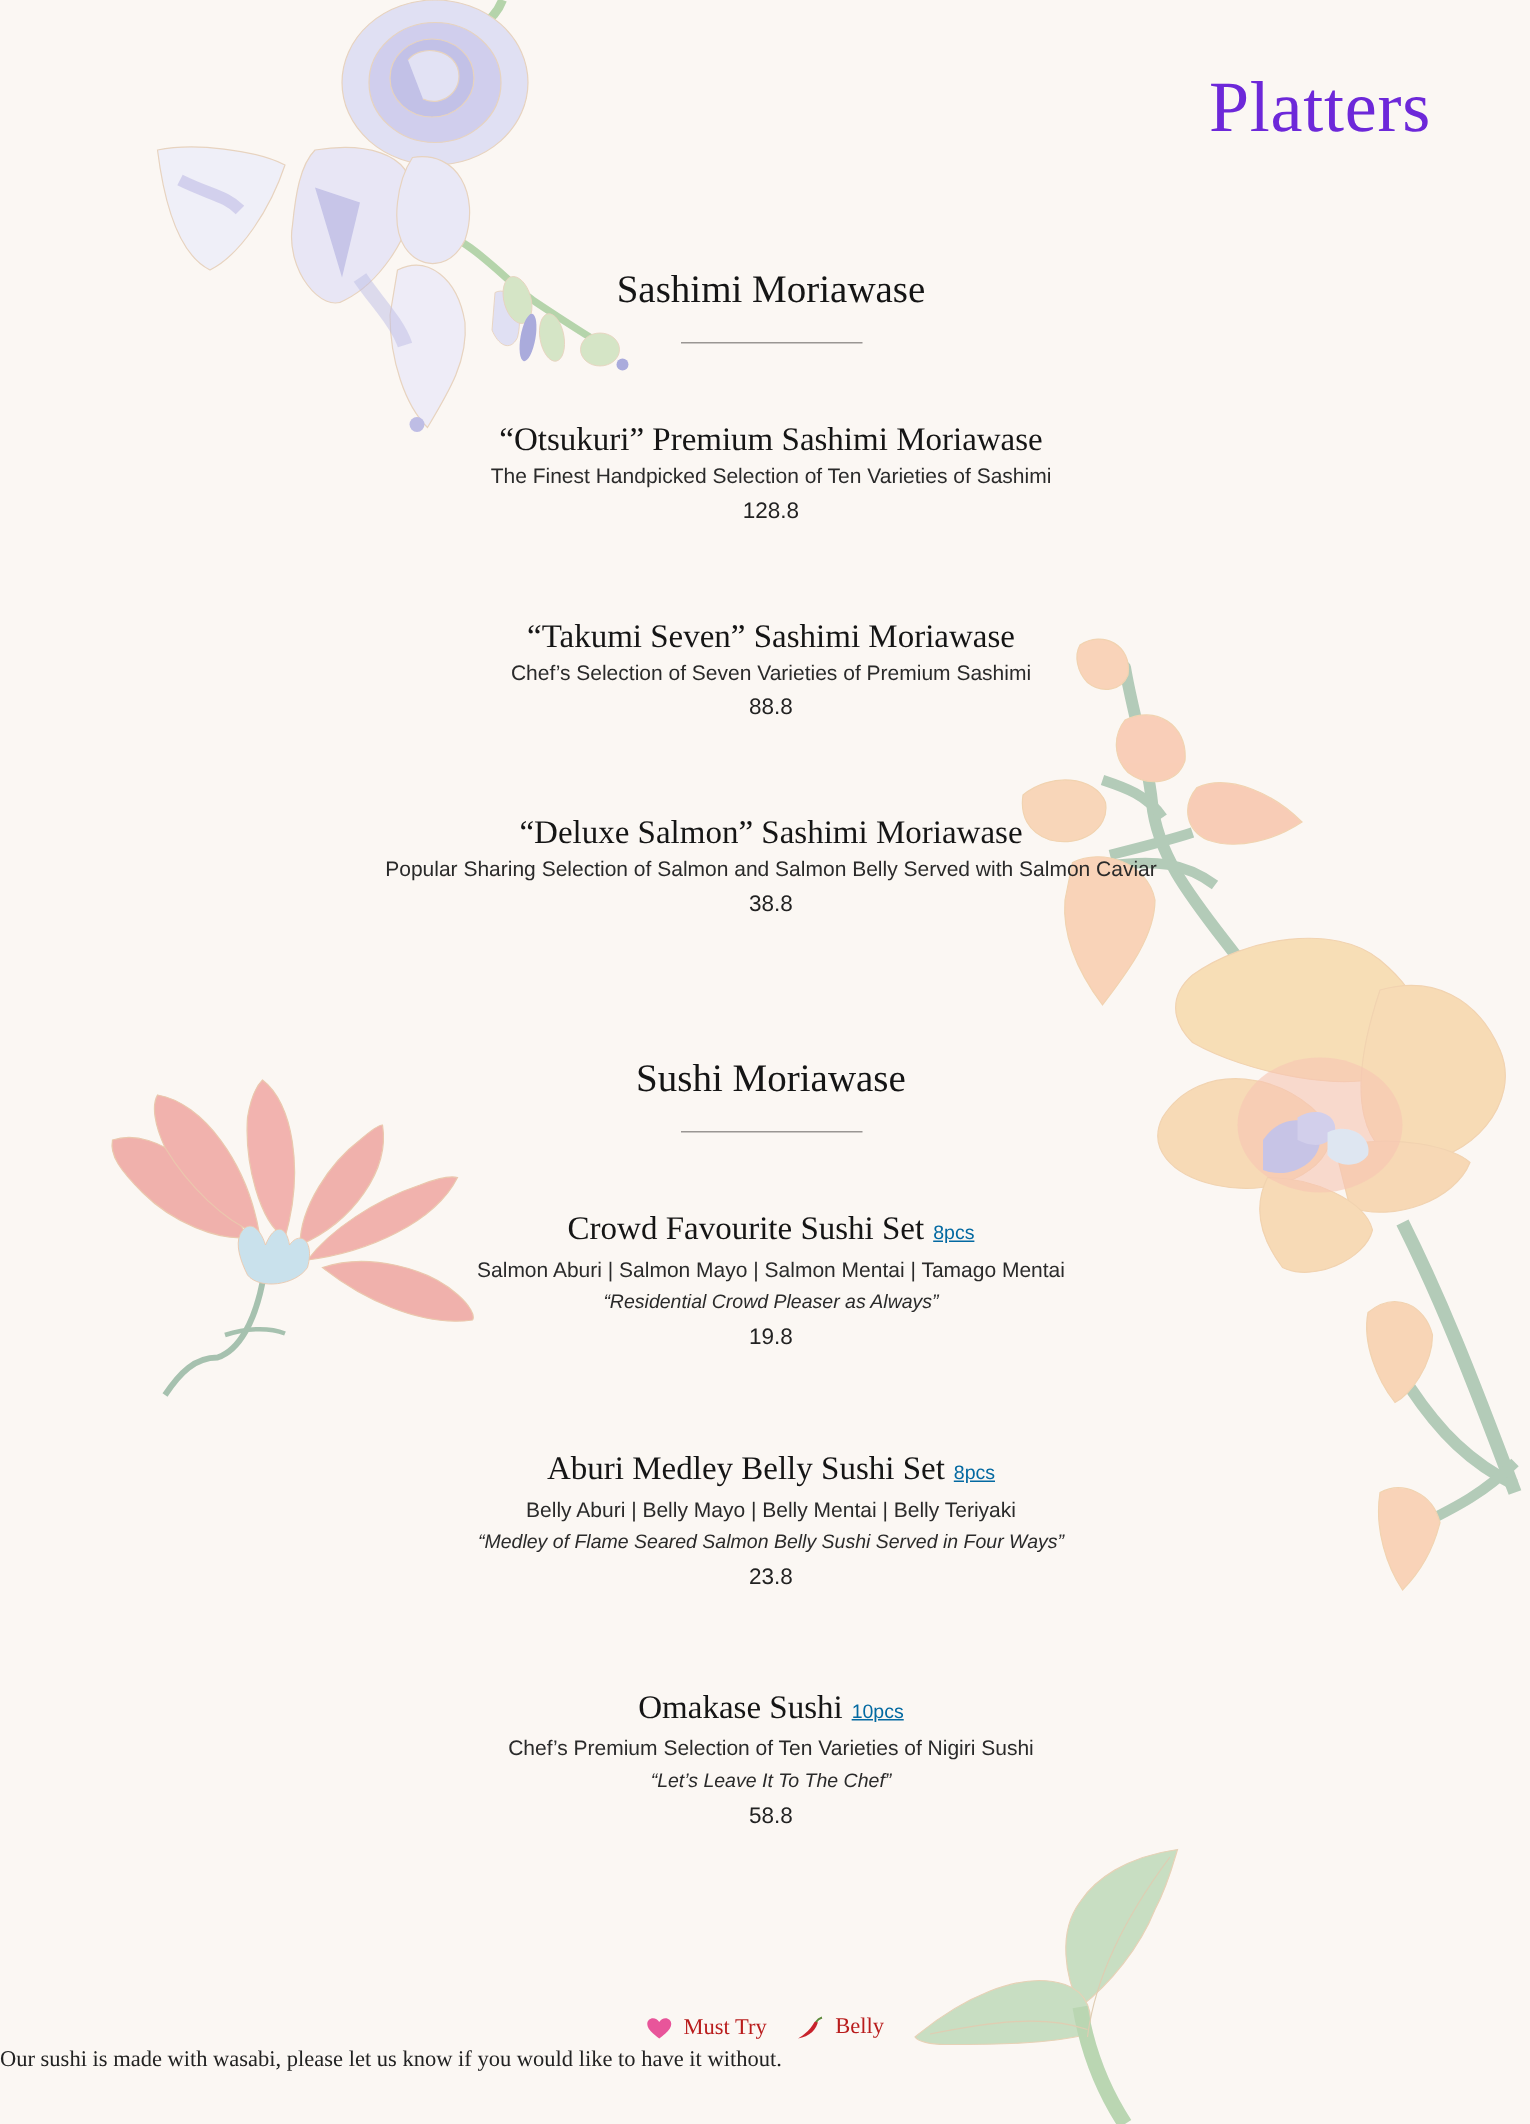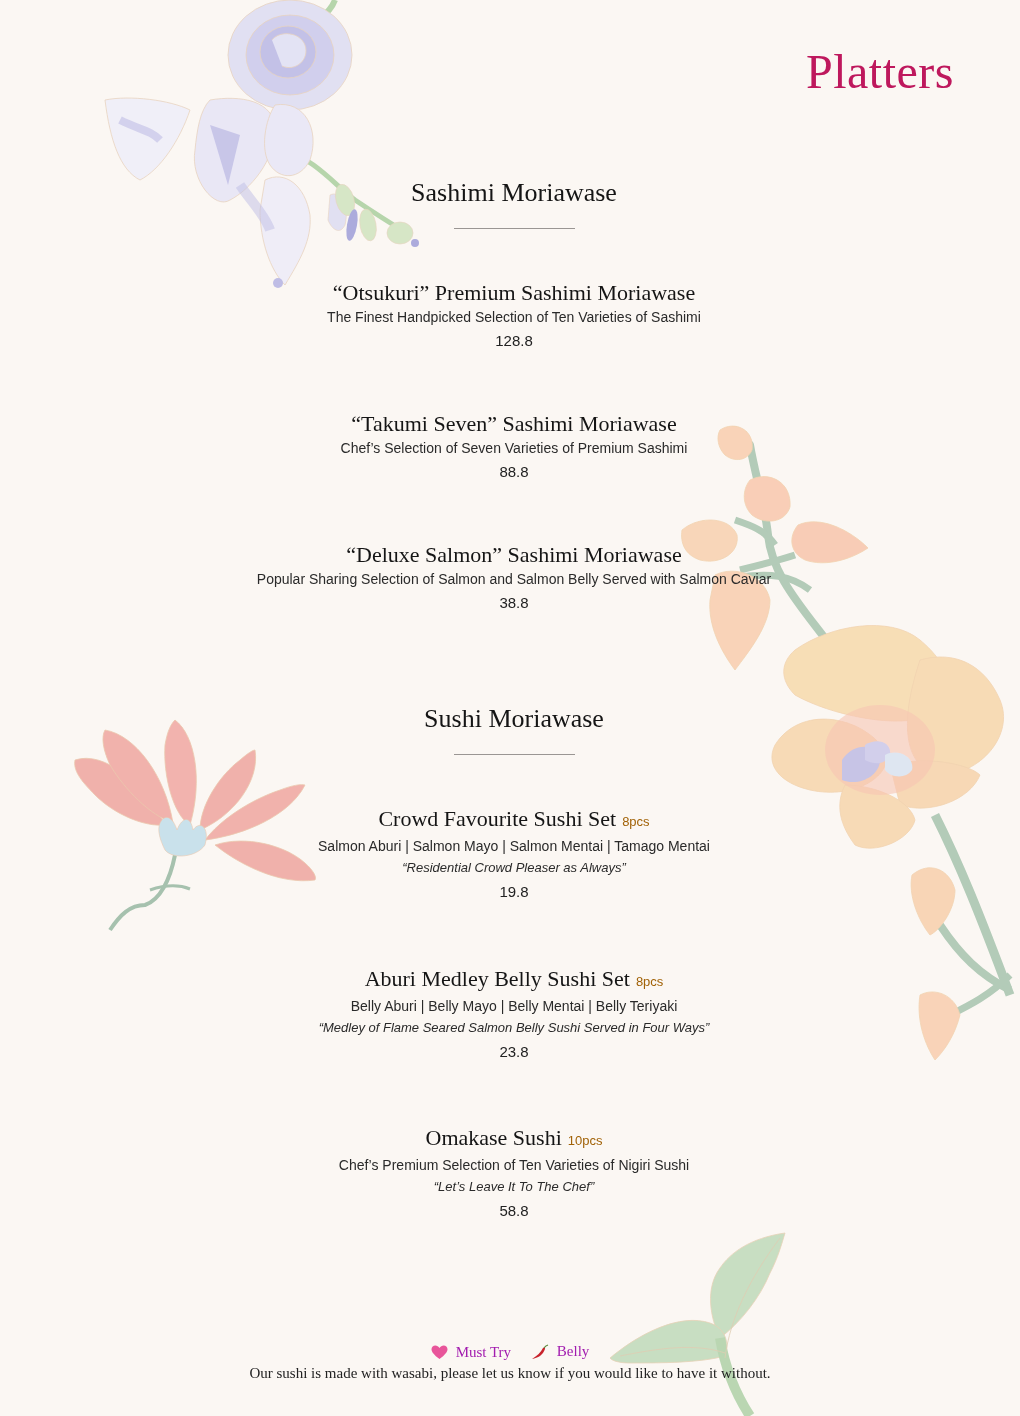--- a/index.html
+++ b/index.html
@@ -10,65 +10,66 @@
     overflow: hidden;
     color: #1a1a1a;
   }
 
   .deco { position: absolute; pointer-events: none; }
 
   .page-title {
     position: absolute; right: 66px; top: 44px;
     font-family: "Liberation Serif", serif;
     font-size: 48px; font-weight: 400; margin: 0; letter-spacing: 0.5px;
-    color: #be185d;
+    color: #6d28d9;
   }
 
   .section-title {
     position: absolute; left: 0; width: 1028px; text-align: center;
     font-family: "Liberation Serif", serif; font-size: 26px; font-weight: 400; margin: 0;
     color: #151515;
   }
   .divider {
     position: absolute; left: 454px; width: 121px; height: 0;
     border-top: 1.5px solid #9a9693;
   }
 
   .item {
     position: absolute; left: 0; width: 1028px; text-align: center;
   }
   .item-name {
     font-family: "Liberation Serif", serif; font-size: 22px; line-height: 26px;
     color: #151515; display: block;
   }
   .item-pcs {
-    font-family: "Liberation Sans", sans-serif; font-size: 13px; color: #a16207;
+    font-family: "Liberation Sans", sans-serif; font-size: 13px; color: #0369a1;
     margin-left: 6px;
+    text-decoration: underline;
   }
   .item-desc {
     font-family: "Liberation Sans", sans-serif; font-size: 14px; line-height: 22px;
     color: #2a2a2a; display: block; margin-top: 0px;
   }
   .item-quote {
     font-family: "Liberation Sans", sans-serif; font-size: 13px; line-height: 22px;
     font-style: italic; color: #2a2a2a; display: block;
   }
   .item-price {
     font-family: "Liberation Sans", sans-serif; font-size: 15px; line-height: 24px;
     color: #222; display: block; margin-top: 1px;
   }
 
   .legend {
     position: absolute; left: 0; width: 1020px; top: 1343px; text-align: center;
-    font-family: "Liberation Serif", serif; font-size: 15px; color: #a21caf;
+    font-family: "Liberation Serif", serif; font-size: 15px; color: #b91c1c;
   }
   .legend .li { display: inline-flex; align-items: center; margin: 0 8px; }
   .legend svg { margin-right: 8px; }
   .note {
-    position: absolute; left: 0; width: 1020px; top: 1365px; text-align: center;
+    position: absolute; left: 0; width: 1020px; top: 1365px; text-align: left;
     font-family: "Liberation Serif", serif; font-size: 15px; color: #222;
   }
 </style>
 </head>
 <body>
 
 <svg class="deco" style="left:100px; top:0;" width="340" height="300" viewBox="0 0 340 300">
   <g opacity="0.85">
 
     <path d="M185 150 C215 160 235 185 255 200 C270 210 285 220 305 232" stroke="#a9cf9f" stroke-width="5" fill="none" stroke-linecap="round"></path>

